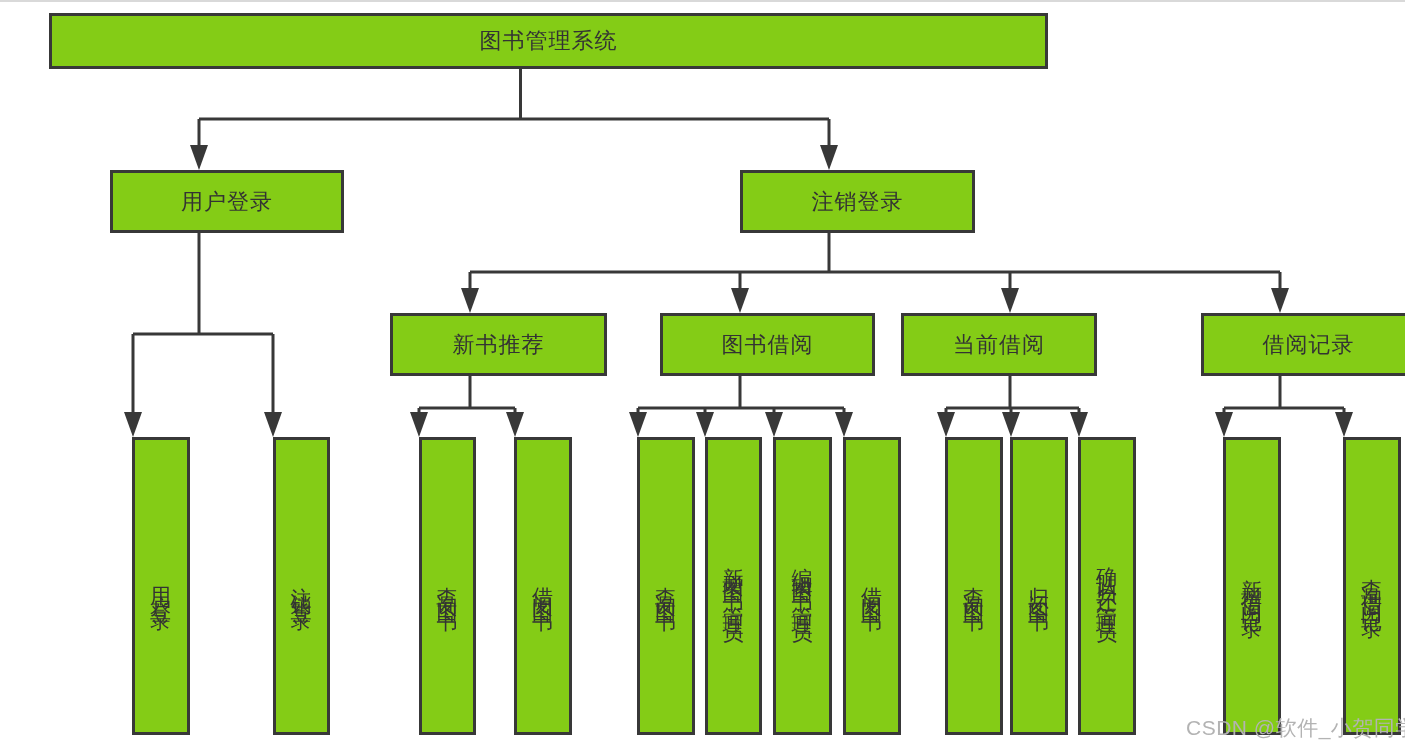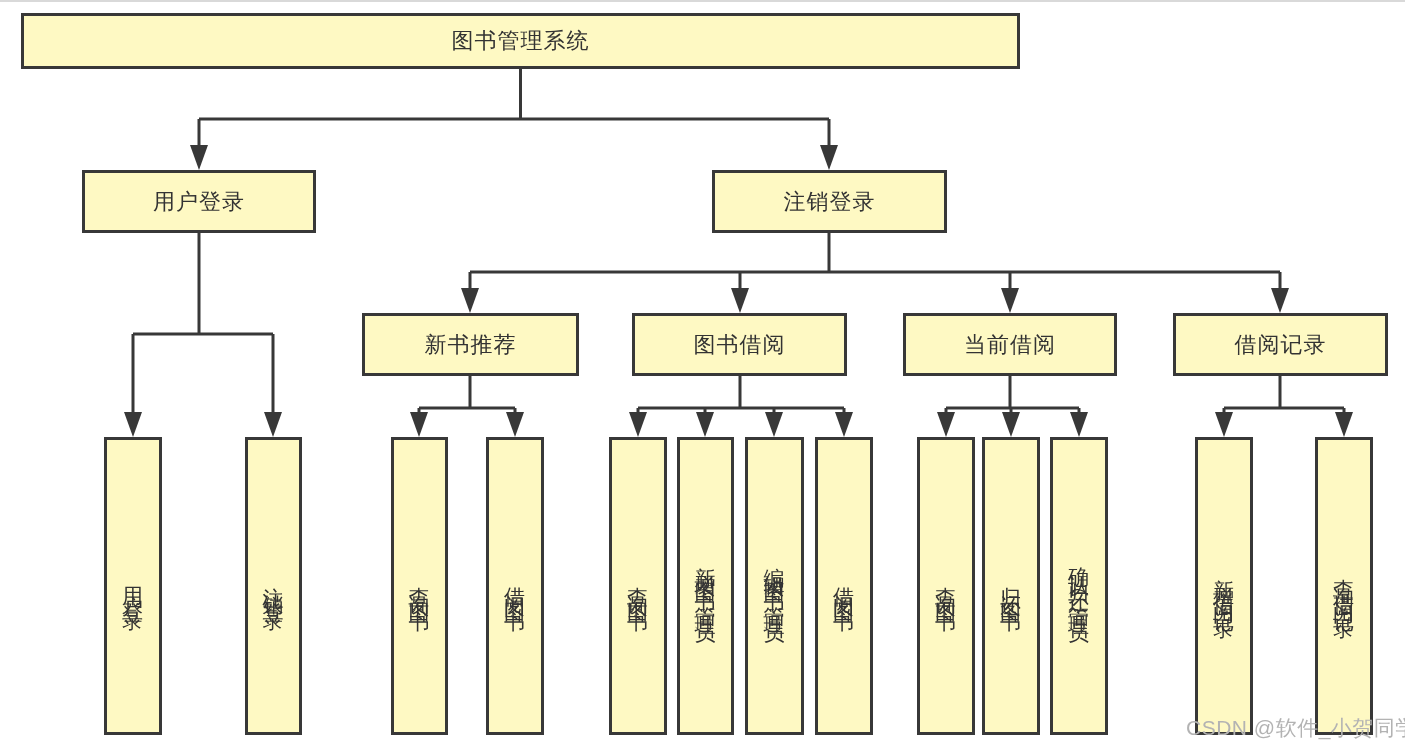--- a/index.html
+++ b/index.html
@@ -13,24 +13,25 @@
   .topline{
     position:absolute;left:0;top:0;width:1405px;height:2px;
     background:#d9d9d9;
   }
   .wires{position:absolute;left:0;top:0;}
   .wires path{stroke:var(--line,#383838);stroke-width:3;fill:none;}
   .wires polygon{fill:var(--line,#383838);stroke:none;}
   .hbox,.vbox{
     position:absolute;
     box-sizing:border-box;
-    background:#fef9c3;
+    background:#84cc16;
     border:3px solid var(--line,#383838);
     display:flex;align-items:center;justify-content:center;
     color:var(--text,#333);
+    margin-left:28px;
   }
   .hbox{font-size:22px;letter-spacing:1px;white-space:nowrap;}
   .vbox{top:437px;height:298px;font-size:21px;}
   .vtext{
     writing-mode:vertical-rl;
     text-orientation:mixed;
     letter-spacing:8px;
     line-height:1;
     color:var(--text,#333);
   }
@@ -79,21 +80,21 @@
     </g>
   </svg>
 
   <div class="hbox" style="left:21px;top:13px;width:999px;height:56px">图书管理系统</div>
 
   <div class="hbox" style="left:82px;top:170px;width:234px;height:63px">用户登录</div>
   <div class="hbox" style="left:712px;top:170px;width:235px;height:63px">注销登录</div>
 
   <div class="hbox" style="left:362px;top:313px;width:217px;height:63px">新书推荐</div>
   <div class="hbox" style="left:632px;top:313px;width:215px;height:63px">图书借阅</div>
-  <div class="hbox" style="left:903px;top:313px;width:214px;height:63px">当前借阅</div>
+  <div class="hbox" style="left:873px;top:313px;width:196px;height:63px">当前借阅</div>
   <div class="hbox" style="left:1173px;top:313px;width:215px;height:63px">借阅记录</div>
 
   <div class="vbox" style="left:104px;width:58px">
     <span class="vtext">用户登录</span>
   </div>
   <div class="vbox" style="left:245px;width:57px">
     <span class="vtext">注销登录</span>
   </div>
 
   <div class="vbox" style="left:391px;width:57px">

